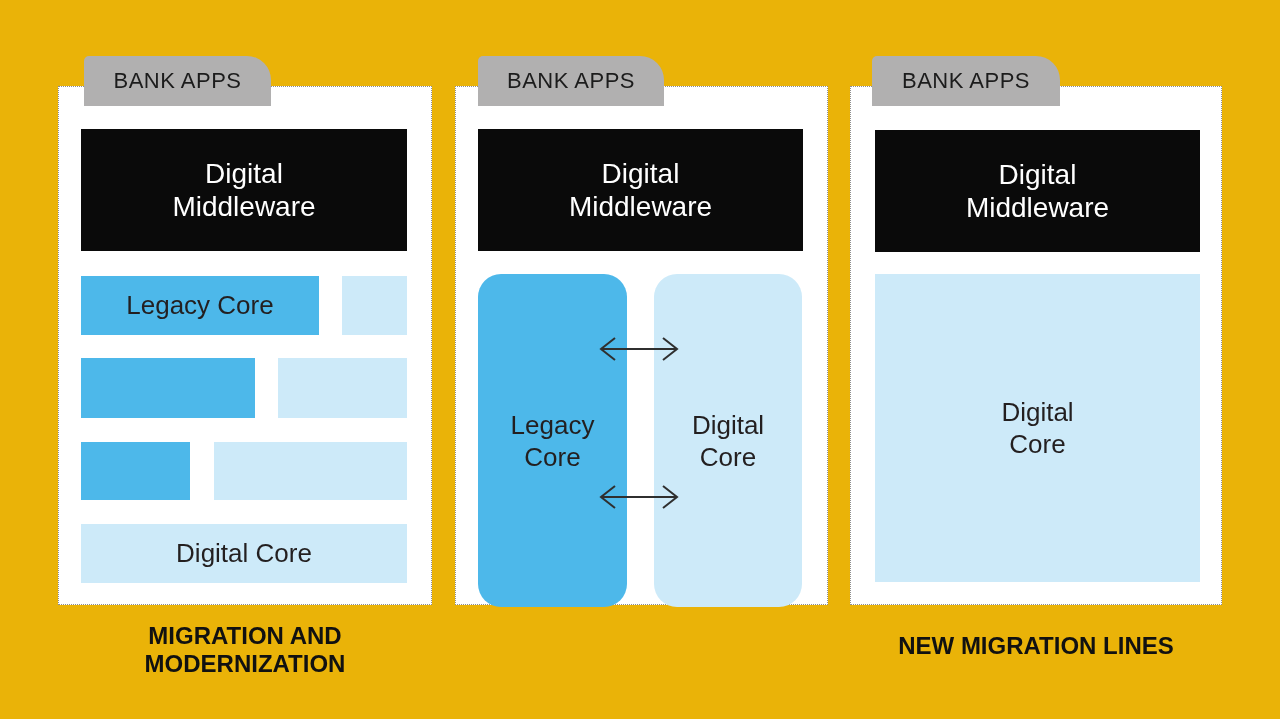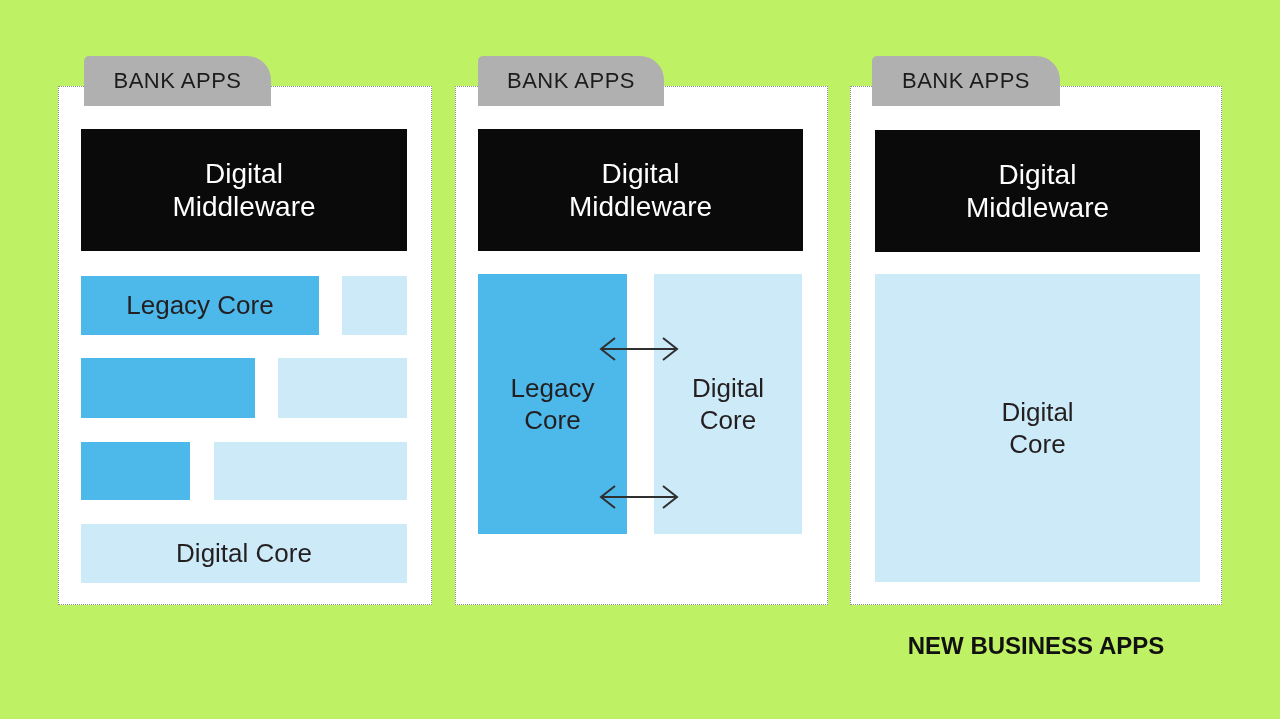--- a/index.html
+++ b/index.html
@@ -1,17 +1,17 @@
 <!DOCTYPE html>
 <html><head>
 <meta charset="utf-8">
 <style>
   html,body{margin:0;padding:0;background:#ffffff;}
   body{font-family:"Liberation Sans", sans-serif;-webkit-font-smoothing:antialiased;}
-  .canvas{position:relative;width:1280px;height:719px;background:#bef264;overflow:hidden;}
+  .canvas{position:relative;width:1280px;height:719px;background:#eab308;overflow:hidden;}
 
   .panel{position:absolute;top:56px;height:650px;}
   .panel-1{left:58px;width:374px;}
   .panel-2{left:455px;width:373px;}
   .panel-3{left:850px;width:372px;}
 
   .frame{position:absolute;left:0;top:30px;width:370px;height:517px;border:1px dotted #8f8f8f;background:#ffffff;z-index:1;}
   .panel-1 .frame{width:372px;}
   .panel-2 .frame{width:371px;}
 
@@ -27,22 +27,22 @@
   .panel-2 .mw{left:23px;top:73px;width:325px;height:122px;}
   .panel-3 .mw{left:25px;top:74px;width:325px;height:122px;}
 
   .bar-row{position:absolute;left:23px;width:326px;display:flex;justify-content:space-between;z-index:3;}
   .row-1{top:220px;height:59px;}
   .row-2{top:302px;height:60px;}
   .row-3{top:386px;height:58px;}
   .row-4{top:468px;height:59px;}
   .bar{display:flex;align-items:center;justify-content:center;font-size:26px;color:#231f20;}
 
-  .col{position:absolute;top:218px;height:260px;z-index:3;display:flex;align-items:center;justify-content:center;
-       text-align:center;font-size:26px;line-height:32px;color:#231f20;white-space:pre-line;}
+  .col{position:absolute;top:218px;height:333px;z-index:3;display:flex;align-items:center;justify-content:center;
+       text-align:center;font-size:26px;line-height:32px;color:#231f20;white-space:pre-line;border-radius:23px;}
   .col-legacy{left:23px;width:149px;}
   .col-digital{left:199px;width:148px;}
 
   .bigbox{position:absolute;left:25px;top:218px;width:325px;height:308px;z-index:3;display:flex;align-items:center;
           justify-content:center;text-align:center;font-size:26px;line-height:32px;color:#231f20;white-space:pre-line;}
 
   .arrow{position:absolute;left:141px;width:86px;height:30px;z-index:4;}
   .arrow-1{top:278px;}
   .arrow-2{top:426px;}
 
@@ -75,20 +75,22 @@
 
     <div class="bar-row row-3">
       <div class="bar" style="background: rgb(77, 184, 234); width: 109px;"></div>
       <div class="bar" style="background: rgb(205, 234, 249); width: 193px;"></div>
     </div>
 
     <div class="bar-row row-4">
       <div class="bar" style="background: rgb(205, 234, 249); width: 326px;">Digital Core</div>
     </div>
 
+    <div class="caption">MIGRATION AND
+MODERNIZATION</div>
   </div>
 
   <div class="panel panel-2">
     <div class="frame"></div>
     <div class="tab" style="background-color: rgb(177, 176, 176);">BANK APPS</div>
     <div class="mw" style="background-color: rgb(10, 10, 10);">Digital
 Middleware</div>
 
     <div class="col col-legacy" style="background-color: rgb(77, 184, 234);">Legacy
 Core</div>
@@ -110,16 +112,16 @@
 
   <div class="panel panel-3">
     <div class="frame"></div>
     <div class="tab" style="background-color: rgb(177, 176, 176);">BANK APPS</div>
     <div class="mw" style="background-color: rgb(10, 10, 10);">Digital
 Middleware</div>
 
     <div class="bigbox" style="background-color: rgb(205, 234, 249);">Digital
 Core</div>
 
-    <div class="caption">NEW BUSINESS APPS</div>
+    <div class="caption">NEW MIGRATION LINES</div>
   </div>
 
 </div>
 
 </body></html>

